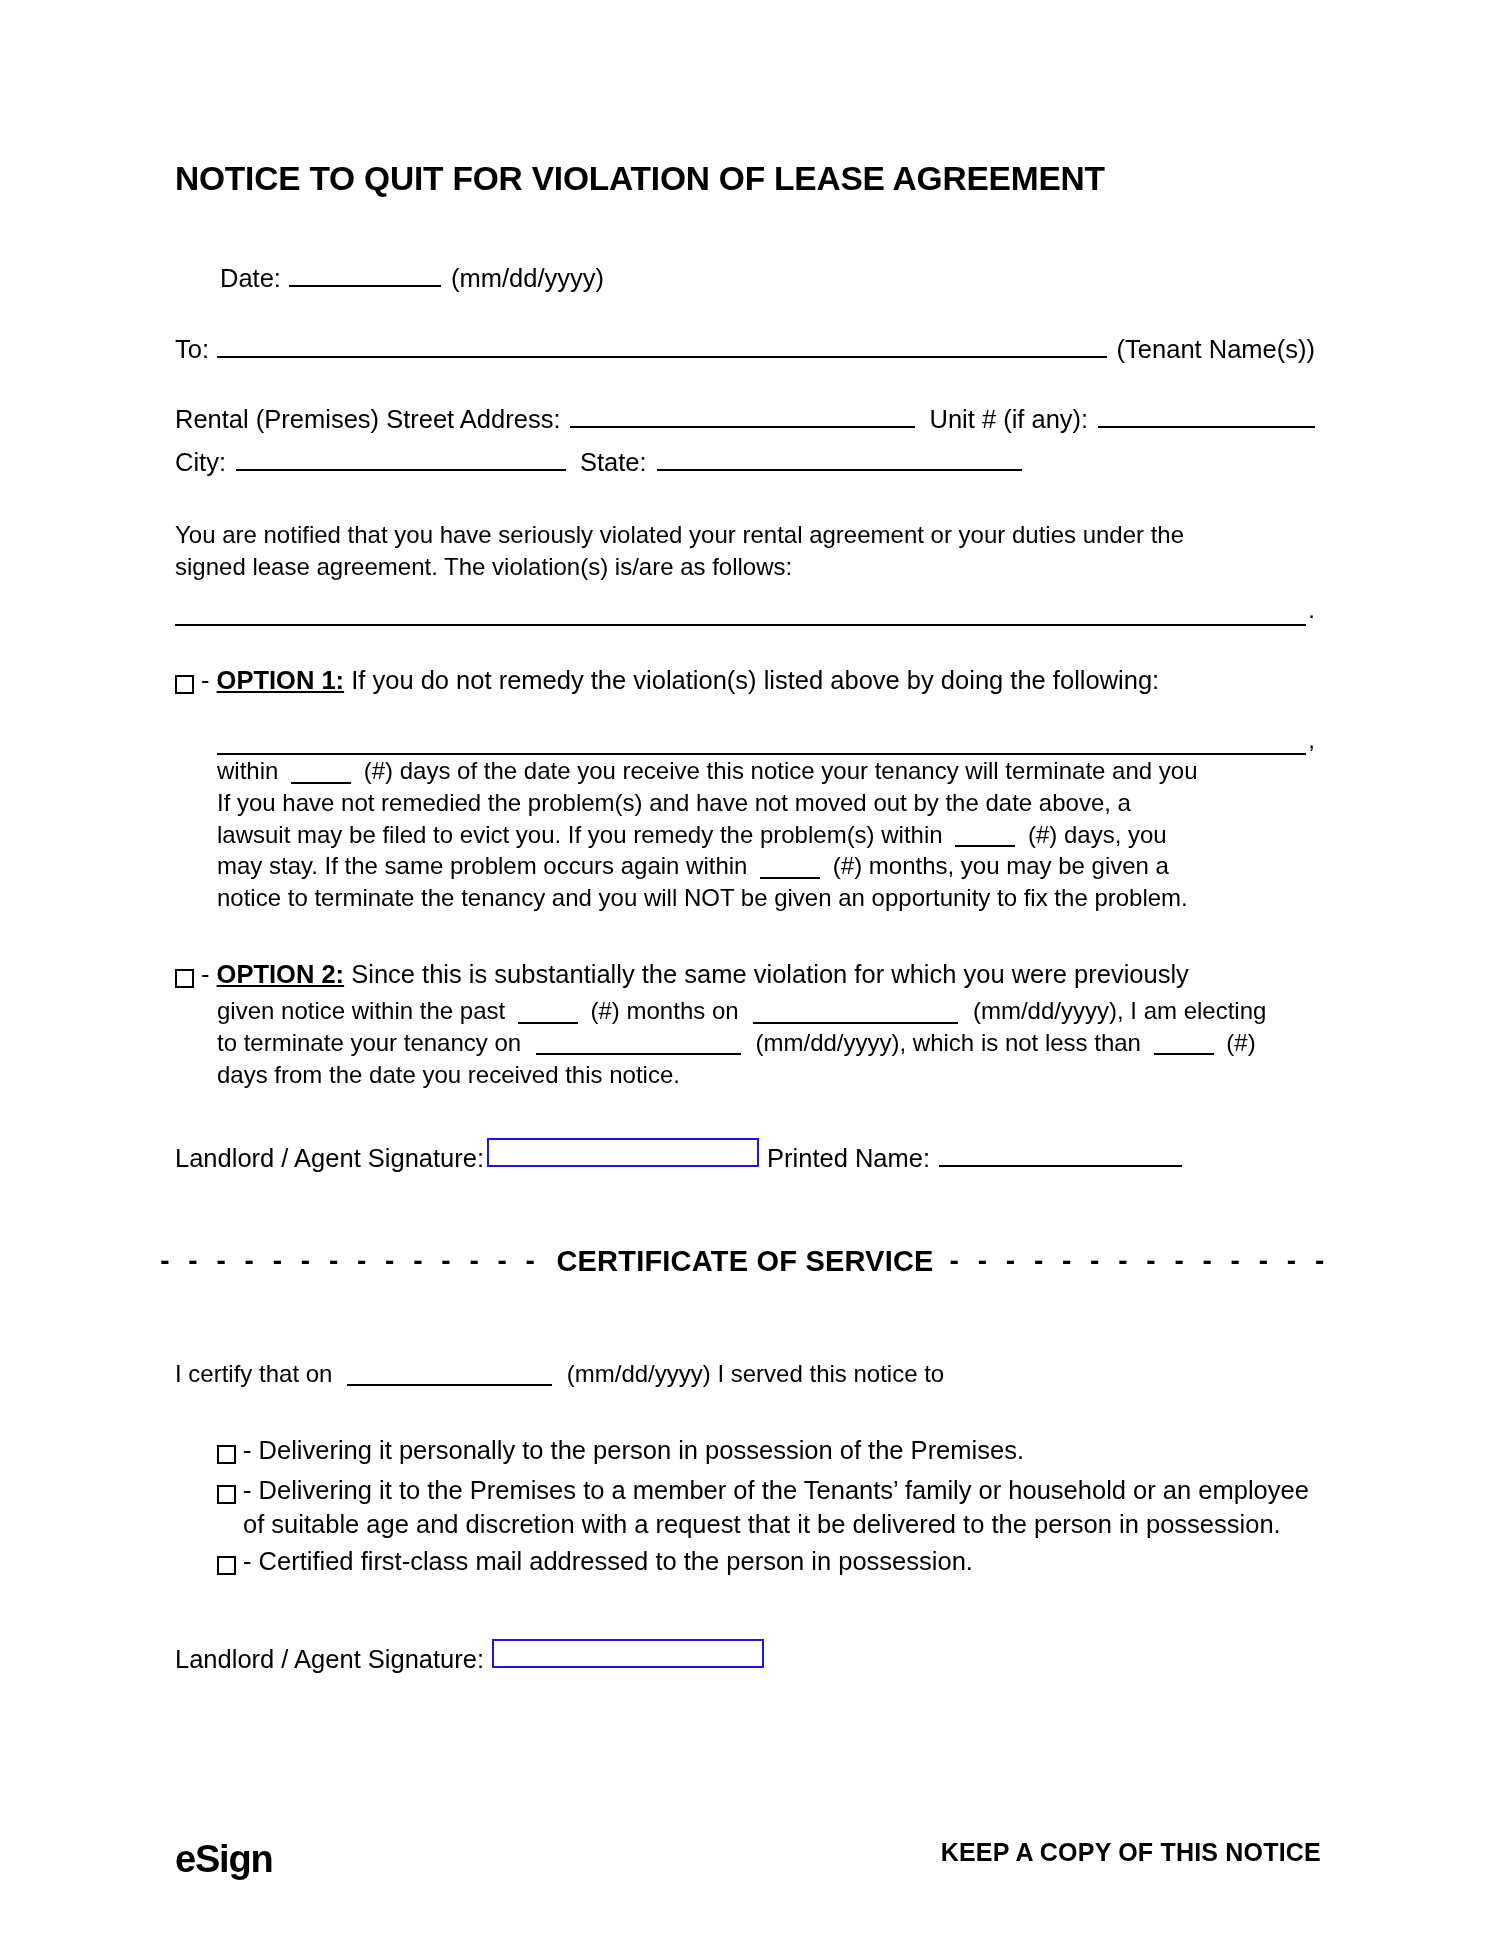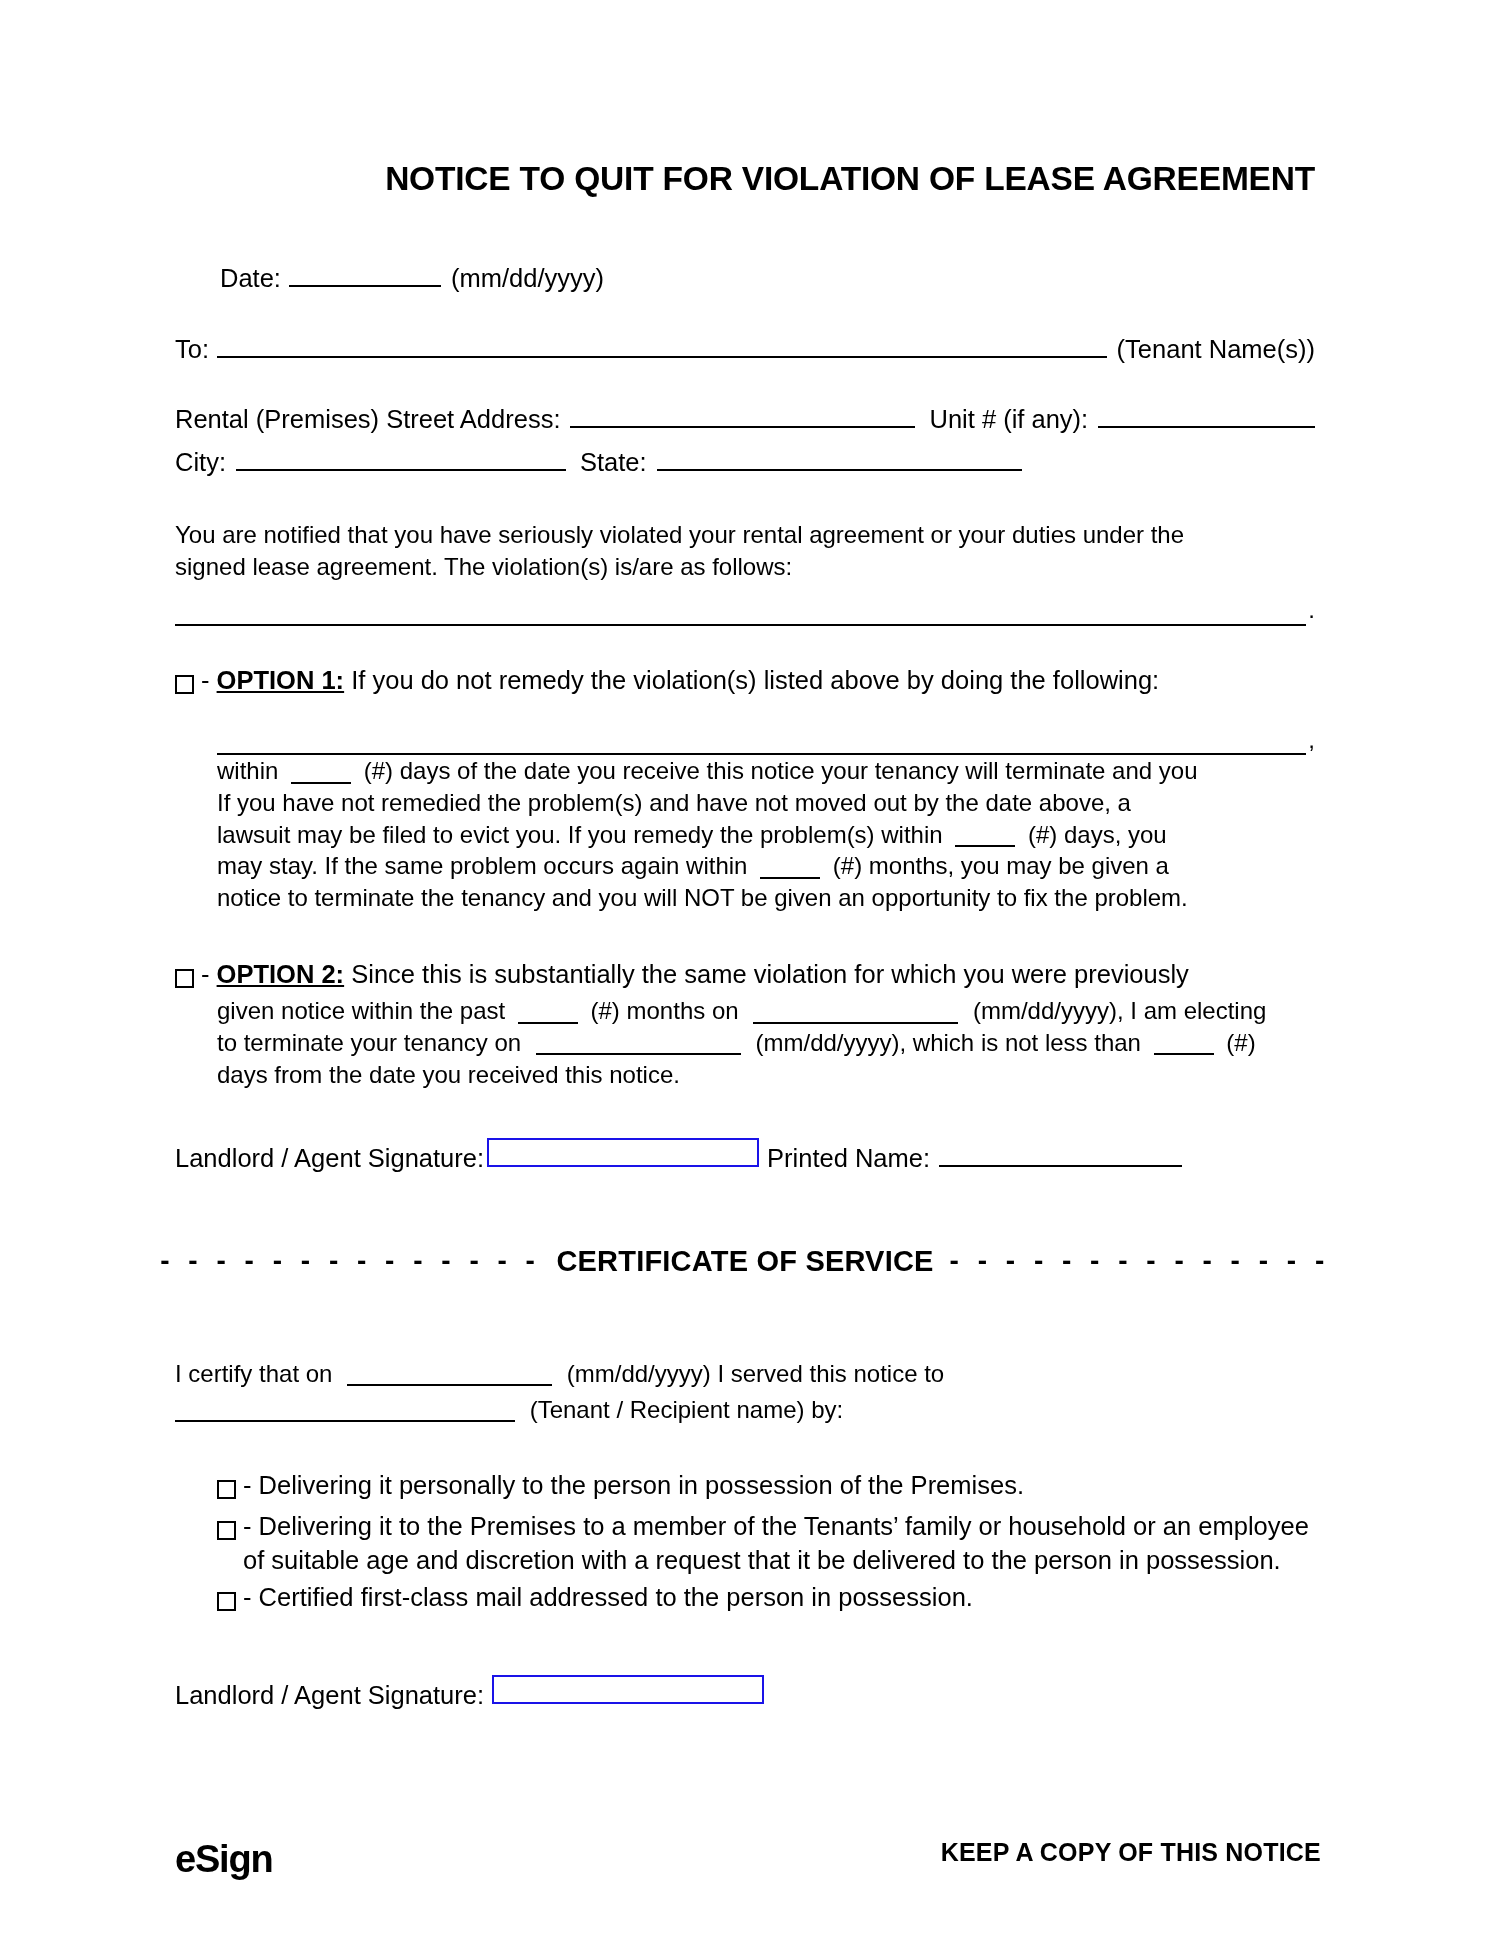--- a/index.html
+++ b/index.html
@@ -19,21 +19,21 @@
   }
   .content {
     position: absolute;
     left: 175px;
     top: 0;
     width: 1140px;
   }
 
   
   .doc-title {
-    text-align: right;
+    text-align: left;
     font-size: 33.5px;
     font-weight: bold;
     letter-spacing: -0.2px;
     margin-top: 160px;
     margin-bottom: 0;
     white-space: nowrap;
   }
 
   
   .row {
@@ -318,24 +318,20 @@
       <span class="cert-title">CERTIFICATE OF SERVICE</span>
       <span class="dashes">- - - - - - - - - - - - - -</span>
     </div>
 
     <div class="blk s-certify">
       <div class="nowrap">
         <span>I certify that on</span>
         <span class="ul ul-md" style="margin:0 8px;"></span>
         <span>(mm/dd/yyyy) I served this notice to</span>
       </div>
-      <div class="nowrap" style="margin-top:4px;">
-        <span class="ul" style="width:340px; margin-right:8px;"></span>
-        <span>(Tenant / Recipient name) by:</span>
-      </div>
     </div>
 
     <div class="s-checks">
 
       <div class="svc-item">
         <span class="cbwrap">
           <span class="cb"></span>
         </span>
         <span class="svc-text">
           <span>-</span>

